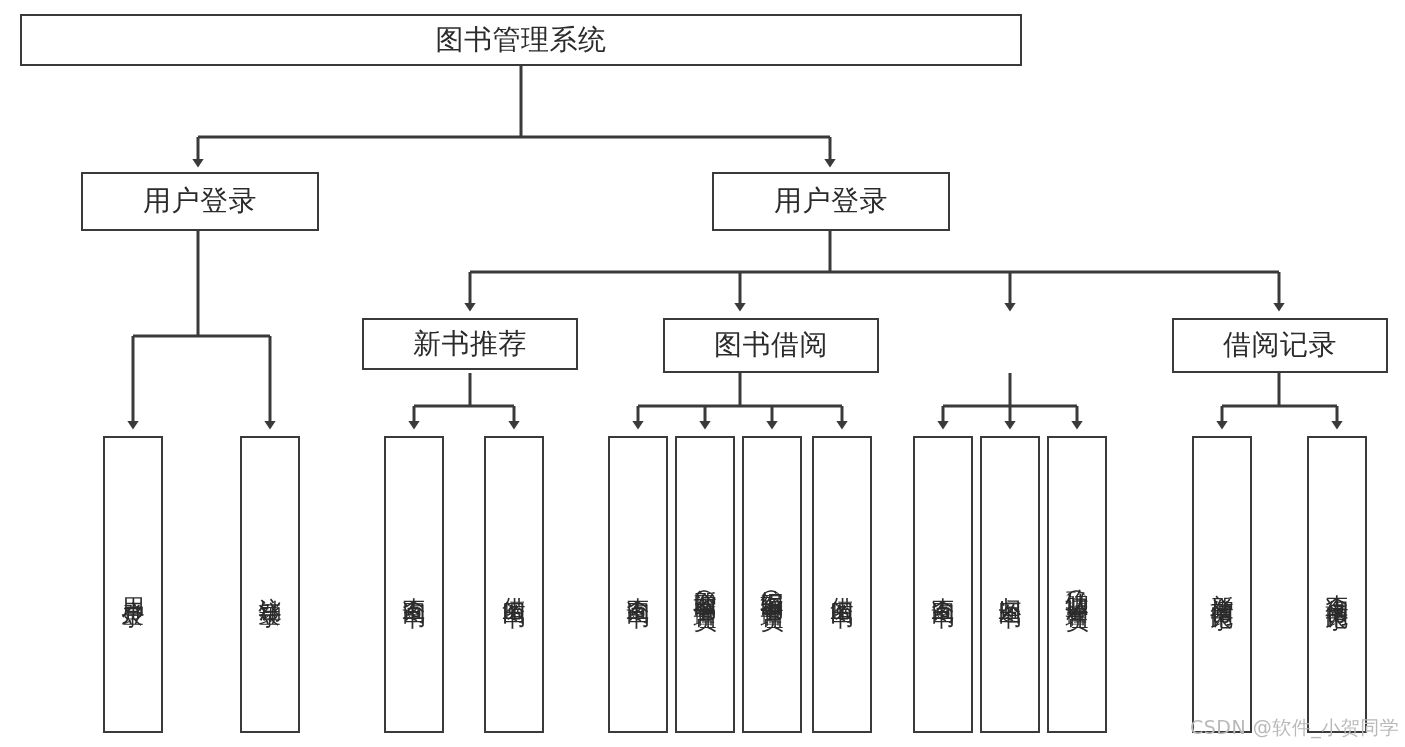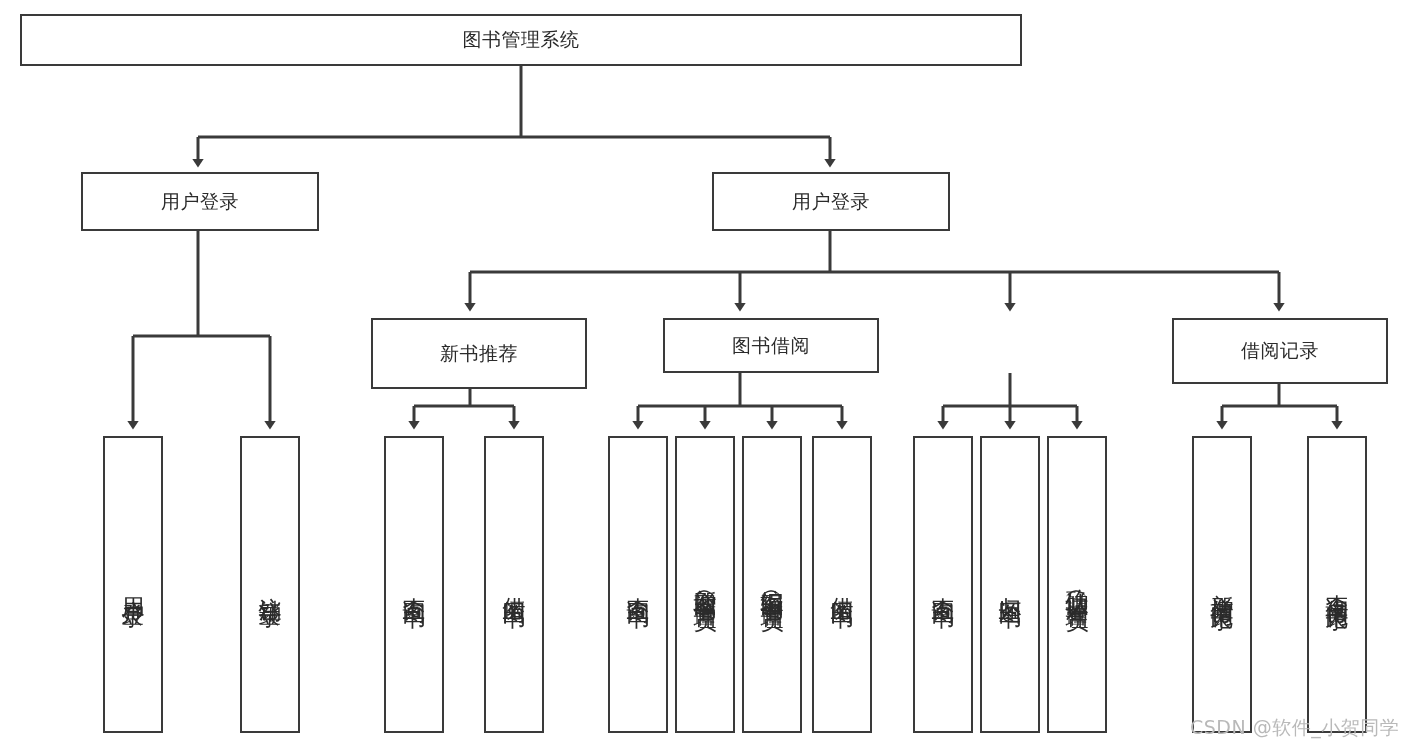--- a/index.html
+++ b/index.html
@@ -30,21 +30,21 @@
     box-sizing: border-box;
     background: #ffffff;
     border: 2px solid #3a3a3a;
     display: flex;
     align-items: center;
     justify-content: center;
     color: #2b2b2b;
     z-index: 2;
   }
   .node-label {
-    font-size: 19px;
+    font-size: 28px;
     line-height: 1.15;
     letter-spacing: 0.5px;
     white-space: nowrap;
   }
   .node.leaf {
     align-items: center;
     justify-content: center;
   }
   .node.leaf .node-label {
     writing-mode: vertical-rl;
@@ -124,30 +124,30 @@
   </div>
 
   <div class="node" style="left:81px; top:172px; width:238px; height:59px;">
     <span class="node-label">用户登录</span>
   </div>
 
   <div class="node" style="left:712px; top:172px; width:238px; height:59px;">
     <span class="node-label">用户登录</span>
   </div>
 
-  <div class="node" style="left:362px; top:318px; width:216px; height:71px;margin-left:9px;">
+  <div class="node" style="left:362px; top:318px; width:216px; height:52px;">
     <span class="node-label">新书推荐</span>
   </div>
 
   <div class="node" style="left:663px; top:318px; width:216px; height:55px;">
     <span class="node-label">图书借阅</span>
   </div>
 
 
-  <div class="node" style="left:1172px; top:318px; width:216px; height:66px;">
+  <div class="node" style="left:1172px; top:318px; width:216px; height:55px;">
     <span class="node-label">借阅记录</span>
   </div>
 
   <div class="node leaf" style="left:103px; top:436px; width:60px; height:297px;">
     <span class="node-label">用户登录</span>
   </div>
 
   <div class="node leaf" style="left:240px; top:436px; width:60px; height:297px;">
     <span class="node-label">注销登录</span>
   </div>

